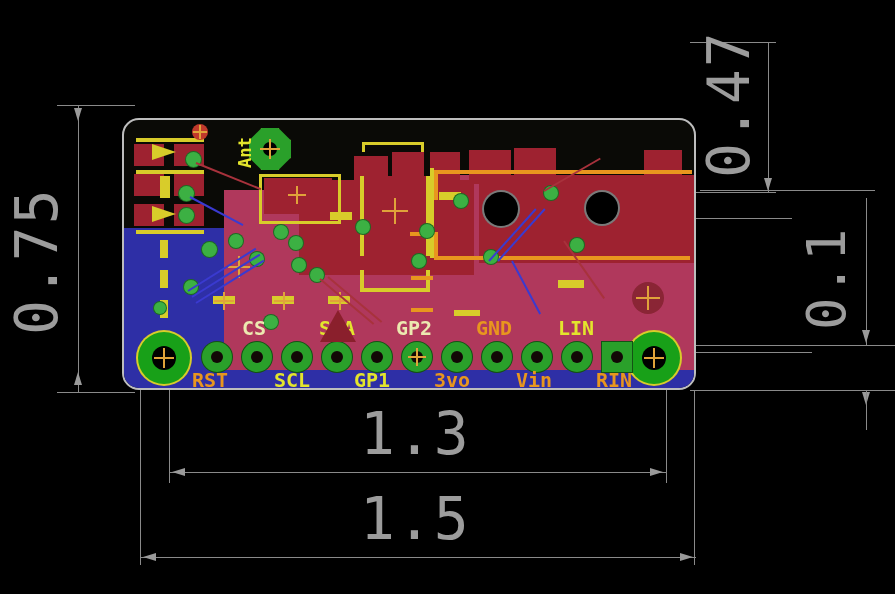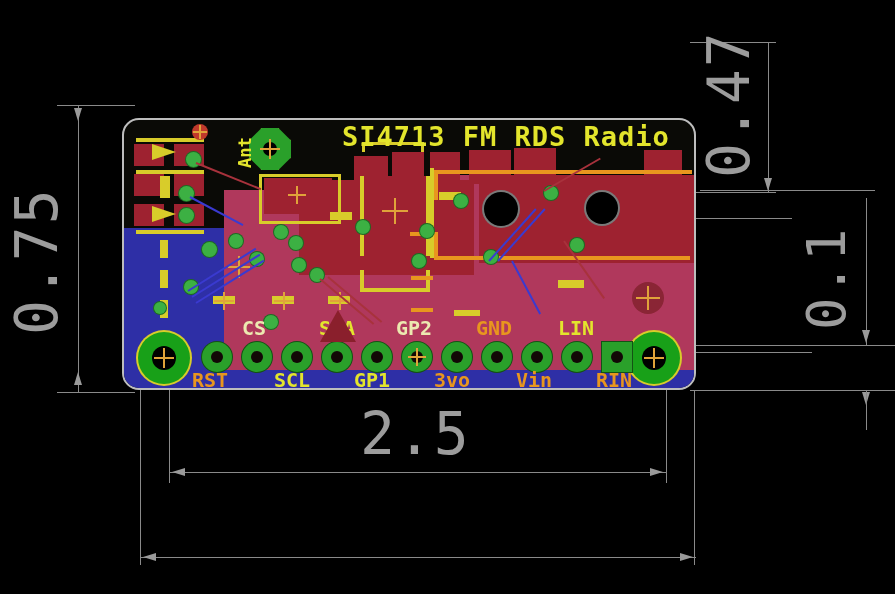--- a/index.html
+++ b/index.html
@@ -87,27 +87,28 @@
   <div class="ext exth" style="left:690px;top:390px;width:205px;"></div>
   <div class="arrow ar-down" style="left:862px;top:392px;"></div>
   <div class="dimline dimv" style="left:866px;top:390px;height:40px;"></div>
   <div class="dimtext dt-v-sm" style="left:800px;top:330px;transform:rotate(-90deg);">0.1</div>
 
   <div class="ext extv" style="left:169px;top:390px;height:93px;"></div>
   <div class="ext extv" style="left:666px;top:390px;height:93px;"></div>
   <div class="dimline dimh" style="left:169px;top:472px;width:498px;"></div>
   <div class="arrow ar-left" style="left:172px;top:468px;"></div>
   <div class="arrow ar-right" style="left:650px;top:468px;"></div>
-  <div class="dimtext dt-h" style="left:360px;top:405px;">2.5</div>
+  <div class="dimtext dt-h" style="left:360px;top:405px;">1.3</div>
 
   <div class="ext extv" style="left:140px;top:390px;height:175px;"></div>
   <div class="ext extv" style="left:694px;top:390px;height:175px;"></div>
   <div class="dimline dimh" style="left:140px;top:557px;width:556px;"></div>
   <div class="arrow ar-left" style="left:143px;top:553px;"></div>
   <div class="arrow ar-right" style="left:680px;top:553px;"></div>
+  <div class="dimtext dt-h" style="left:360px;top:490px;">1.5</div>
 
   <div class="ext exth" style="left:692px;top:218px;width:100px;"></div>
   <div class="ext exth" style="left:692px;top:352px;width:120px;"></div>
 
   <div id="board">
     <div id="boardinner">
 
       <div class="cu bot" style="left:0px;top:108px;width:132px;height:160px;"></div>
       <div class="cu bot" style="left:100px;top:200px;width:330px;height:68px;"></div>
       <div class="cu bot" style="left:412px;top:190px;width:160px;height:78px;"></div>
@@ -242,21 +243,20 @@
       <div class="padhole" style="left:327px;top:231px;width:12px;height:12px;"></div>
       <div class="pad" style="left:358px;top:222px;width:30px;height:30px;"></div>
       <div class="padhole" style="left:367px;top:231px;width:12px;height:12px;"></div>
       <div class="pad" style="left:398px;top:222px;width:30px;height:30px;"></div>
       <div class="padhole" style="left:407px;top:231px;width:12px;height:12px;"></div>
       <div class="pad" style="left:438px;top:222px;width:30px;height:30px;"></div>
       <div class="padhole" style="left:447px;top:231px;width:12px;height:12px;"></div>
       <div class="sqpad" style="left:478px;top:222px;width:30px;height:30px;"></div>
       <div class="padhole" style="left:487px;top:231px;width:12px;height:12px;"></div>
 
-      <div class="silktext" style="left:218px;top:3px;font-size:27px;letter-spacing:1px;">SI4713 FM  RDS Radio</div>
 
       <div class="silktext w" style="left:118px;top:198px;font-size:20px;">CS</div>
       <div class="silktext" style="left:195px;top:198px;font-size:20px;">SDA</div>
       <div class="silktext w" style="left:272px;top:198px;font-size:20px;">GP2</div>
       <div class="silktext o" style="left:352px;top:198px;font-size:20px;">GND</div>
       <div class="silktext" style="left:434px;top:198px;font-size:20px;">LIN</div>
 
       <div class="silktext o" style="left:68px;top:250px;font-size:20px;">RST</div>
       <div class="silktext" style="left:150px;top:250px;font-size:20px;">SCL</div>
       <div class="silktext" style="left:230px;top:250px;font-size:20px;">GP1</div>

